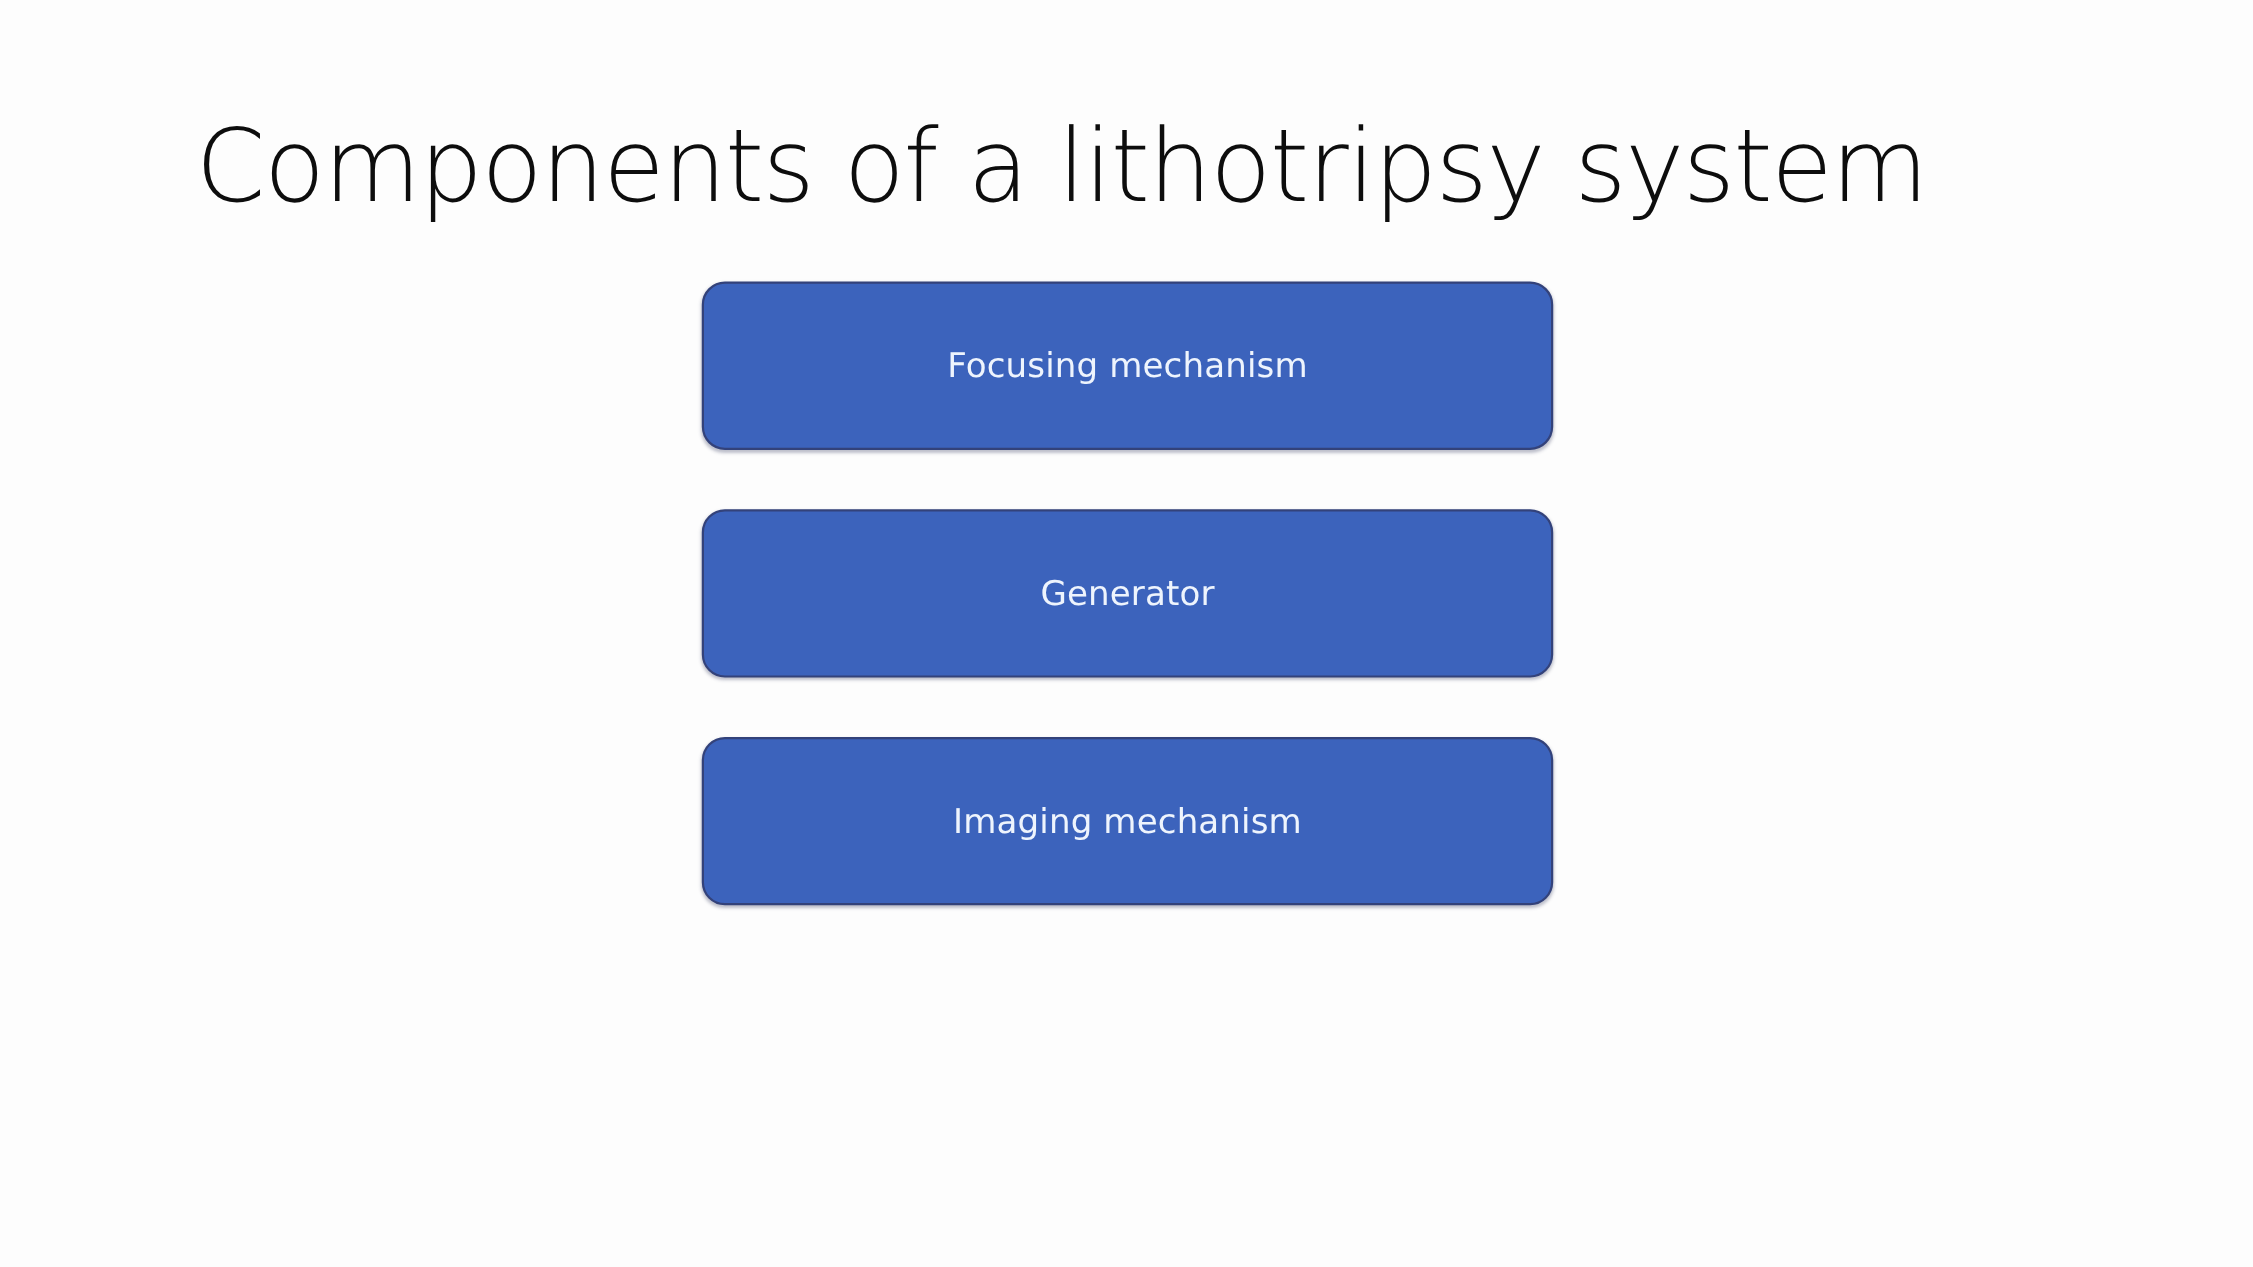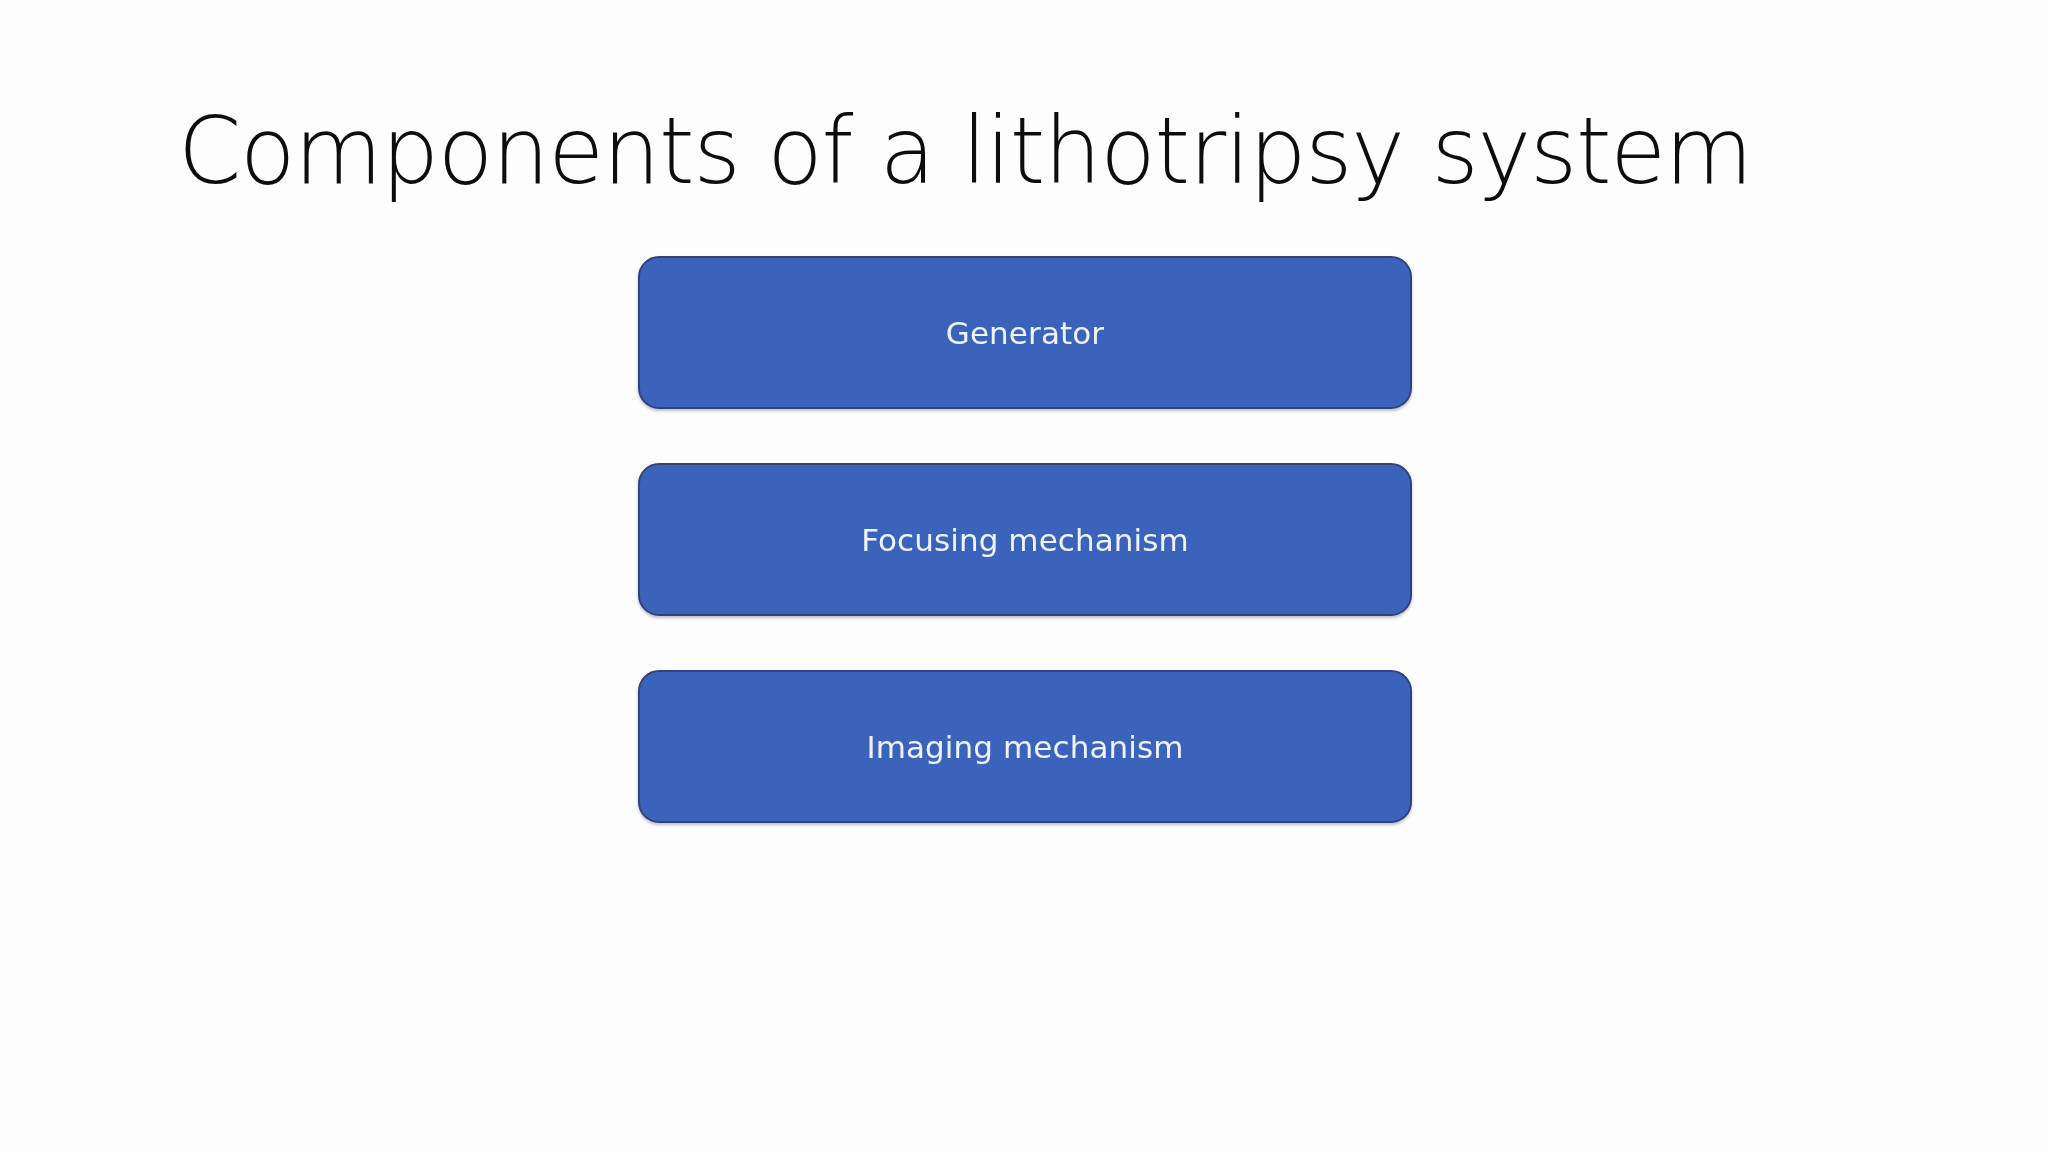--- a/index.html
+++ b/index.html
@@ -80,25 +80,25 @@
 </head>
 <body>
 
 <div id="slide">
 
   <div id="slide-title">Components of a lithotripsy system</div>
 
   <div id="box-stack">
 
     <div class="process-box">
-      <span class="box-label">Generator</span>
+      <span class="box-label">Focusing mechanism</span>
     </div>
 
     <div class="process-box">
-      <span class="box-label">Focusing mechanism</span>
+      <span class="box-label">Generator</span>
     </div>
 
 
     <div class="process-box">
       <span class="box-label">Imaging mechanism</span>
     </div>
 
   </div>
 </div>
 

